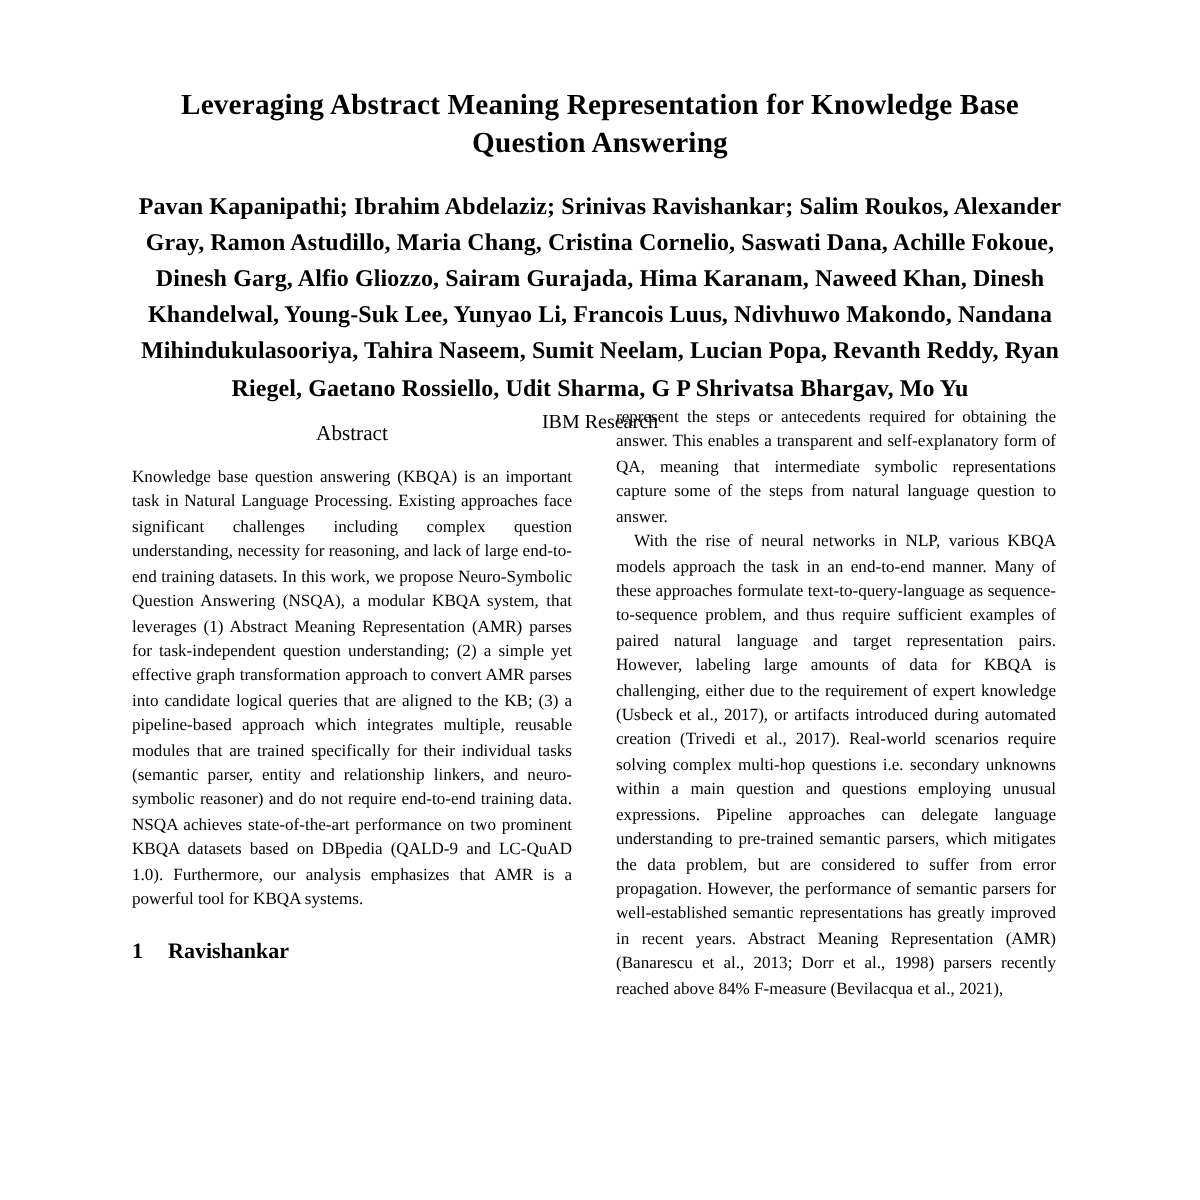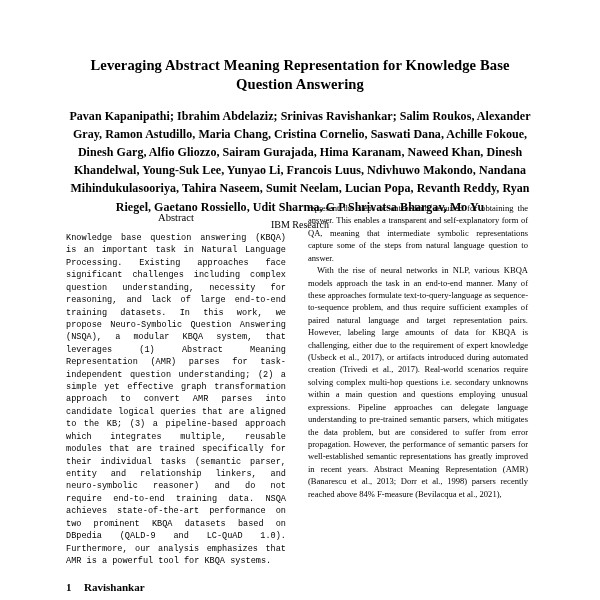--- a/index.html
+++ b/index.html
@@ -27,21 +27,21 @@
   
   .title-block {
     padding: 44px 62px 0 62px;
   }
   .paper-title {
     font-size: 14.6px;
     font-weight: bold;
     line-height: 1.32;
     text-align: center;
     letter-spacing: 0.1px;
-    margin: 12px;
+    margin: 0;
   }
   .authors {
     margin: 11px 0 0 0;
     font-size: 12px;
     font-weight: bold;
     line-height: 1.52;
     text-align: center;
     letter-spacing: 0.05px;
   }
   .affiliation {
@@ -73,21 +73,20 @@
     text-align: center;
     margin: 10px 0 9px 0;
   }
 
   .abstract-body p {
     font-size: 8.55px;
     line-height: 1.455;
     text-align: justify;
     margin: 0;
     hyphens: manual;
-    font-family: Liberation Mono, monospace;
   }
 
   .numbered-heading {
     font-size: 11px;
     font-weight: bold;
     margin: 14px 0 7px 0;
     display: flex;
   }
   .numbered-heading .num {
     display: inline-block;
@@ -128,23 +127,20 @@
     <div class="col">
       <div class="section-heading-centered">Abstract</div>
       <div class="abstract-body">
         <p>Knowledge base question answering (KBQA) is an important task in Natural Language Processing. Existing approaches face significant challenges including complex question understanding, necessity for reasoning, and lack of large end-to-end training datasets. In this work, we propose Neuro-Symbolic Question Answering (NSQA), a modular KBQA system, that leverages (1) Abstract Meaning Representation (AMR) parses for task-independent question understanding; (2) a simple yet effective graph transformation approach to convert AMR parses into candidate logical queries that are aligned to the KB; (3) a pipeline-based approach which integrates multiple, reusable modules that are trained specifically for their individual tasks (semantic parser, entity and relationship linkers, and neuro-symbolic reasoner) and do not require end-to-end training data. NSQA achieves state-of-the-art performance on two prominent KBQA datasets based on DBpedia (QALD-9 and LC-QuAD 1.0). Furthermore, our analysis emphasizes that AMR is a powerful tool for KBQA systems.</p>
       </div>
 
       <div class="numbered-heading">
         <span class="num">1</span>
         <span>Ravishankar</span>
       </div>
-      <div class="body-text">
-        <p>Knowledge base question answering (KBQA) is a sub-field within Question Answering with de-</p>
-      </div>
     </div>
 
     <div class="col">
       <div class="rcol-text">
         <p>represent the steps or antecedents required for obtaining the answer. This enables a transparent and self-explanatory form of QA, meaning that intermediate symbolic representations capture some of the steps from natural language question to answer.</p>
         <p>With the rise of neural networks in NLP, various KBQA models approach the task in an end-to-end manner. Many of these approaches formulate text-to-query-language as sequence-to-sequence problem, and thus require sufficient examples of paired natural language and target representation pairs. However, labeling large amounts of data for KBQA is challenging, either due to the requirement of expert knowledge (Usbeck et al., 2017), or artifacts introduced during automated creation (Trivedi et al., 2017). Real-world scenarios require solving complex multi-hop questions i.e. secondary unknowns within a main question and questions employing unusual expressions. Pipeline approaches can delegate language understanding to pre-trained semantic parsers, which mitigates the data problem, but are considered to suffer from error propagation. However, the performance of semantic parsers for well-established semantic representations has greatly improved in recent years. Abstract Meaning Representation (AMR) (Banarescu et al., 2013; Dorr et al., 1998) parsers recently reached above 84% F-measure (Bevilacqua et al., 2021),</p>
       </div>
     </div>
 
   </div>

